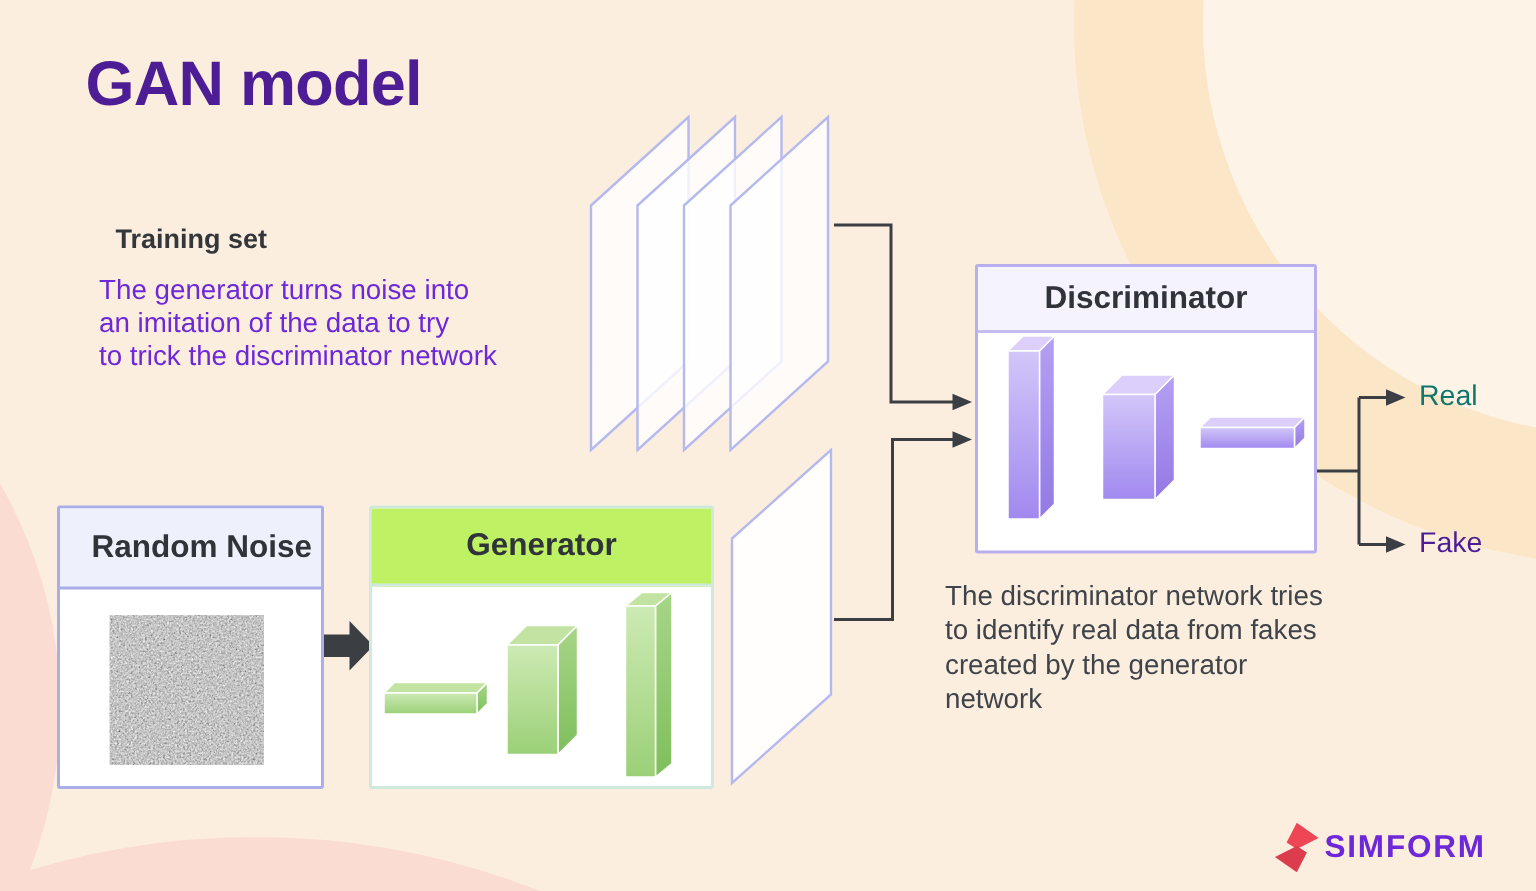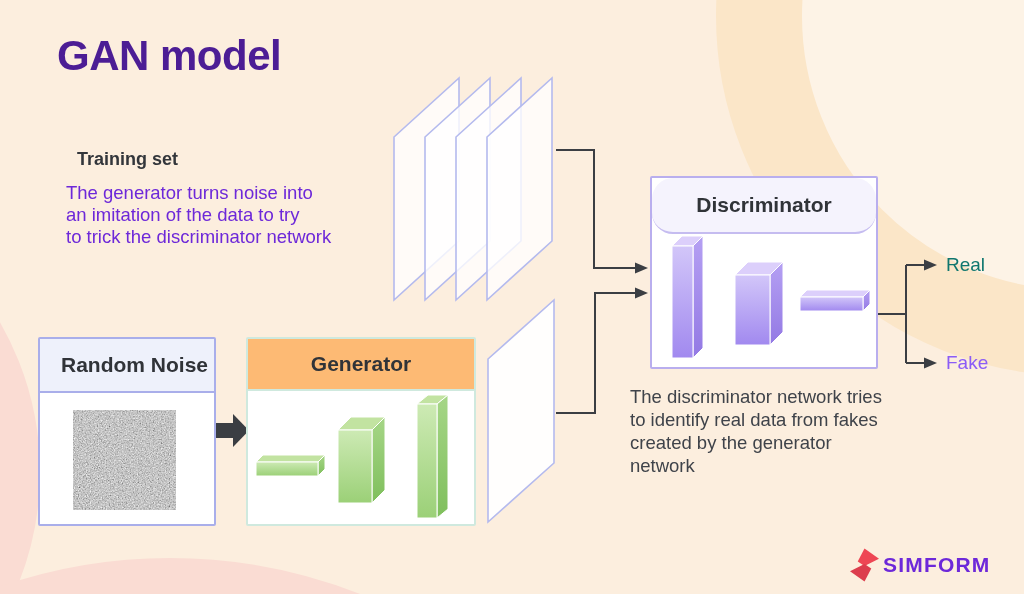--- a/index.html
+++ b/index.html
@@ -27,31 +27,31 @@
   svg.diagram-layer{left:0;top:0;z-index:1;}
   
   .node-box{z-index:2;background:#ffffff;border-radius:2px;box-sizing:border-box;}
   .node-box .hdr{
     display:flex;align-items:center;justify-content:center;
     font-weight:bold;font-size:21px;color:#303338;box-sizing:border-box;
   }
   .box-noise{left:38px;top:337px;width:178px;height:189px;border:2px solid #a9aeea;}
   .box-noise .hdr{height:54px;background:#eef1fb;border-bottom:2px solid #a9aeea;padding-left:15px;}
   .box-generator{left:246px;top:337px;width:230px;height:189px;border:2px solid #cfe9de;}
-  .box-generator .hdr{height:52px;background:#fdba74;border-bottom:2px solid #cfe9de;}
+  .box-generator .hdr{height:52px;background:#bef264;border-bottom:2px solid #cfe9de;}
   .box-discriminator{left:650px;top:176px;width:228px;height:193px;border:2px solid #b9aeee;}
-  .box-discriminator .hdr{height:56px;background:#f5f3fd;border-bottom:2px solid #c5bcf0;border-radius:21px;}
+  .box-discriminator .hdr{height:44px;background:#f5f3fd;border-bottom:2px solid #c5bcf0;}
   .noise-img{left:73px;top:410px;z-index:3;}
   
   .page-title{left:57px;top:32px;font-size:42px;font-weight:bold;color:#4c1d95;letter-spacing:-0.5px;z-index:3;}
   .training-heading{left:77px;top:149px;font-size:18px;font-weight:bold;color:#33363b;z-index:3;}
   .training-body{left:66px;top:182px;font-size:18.5px;line-height:22px;color:#6d28d9;white-space:pre-line;z-index:3;}
   .disc-caption{left:630px;top:385px;font-size:18.5px;line-height:23px;color:#3f434a;white-space:pre-line;z-index:3;}
   .lbl-real{left:946px;top:254px;font-size:19px;color:#0f766e;z-index:3;}
-  .lbl-fake{left:946px;top:352px;font-size:19px;color:#8b5cf6;z-index:3;}
+  .lbl-fake{left:946px;top:352px;font-size:19px;color:#4c1d95;z-index:3;}
   
   .brand{left:849px;top:548px;display:flex;align-items:center;z-index:3;}
   .brand-text{font-size:21px;font-weight:bold;color:#6d28d9;letter-spacing:1.2px;margin-left:3px;}
 </style>
 </head>
 <body>
 
 <div class="abs ring-topright"></div>
 <div class="abs ring-bottomleft-small"></div>
 <div class="abs ring-bottomleft-big"></div>

